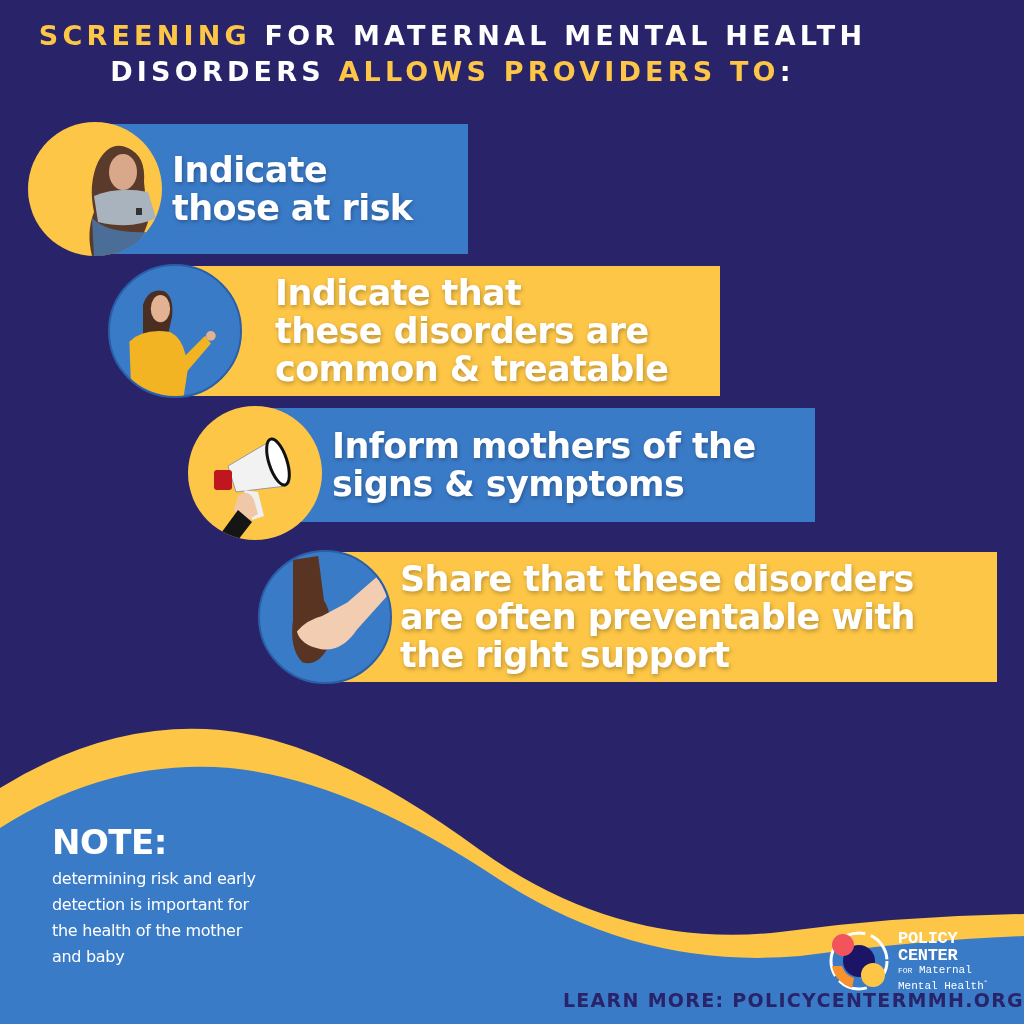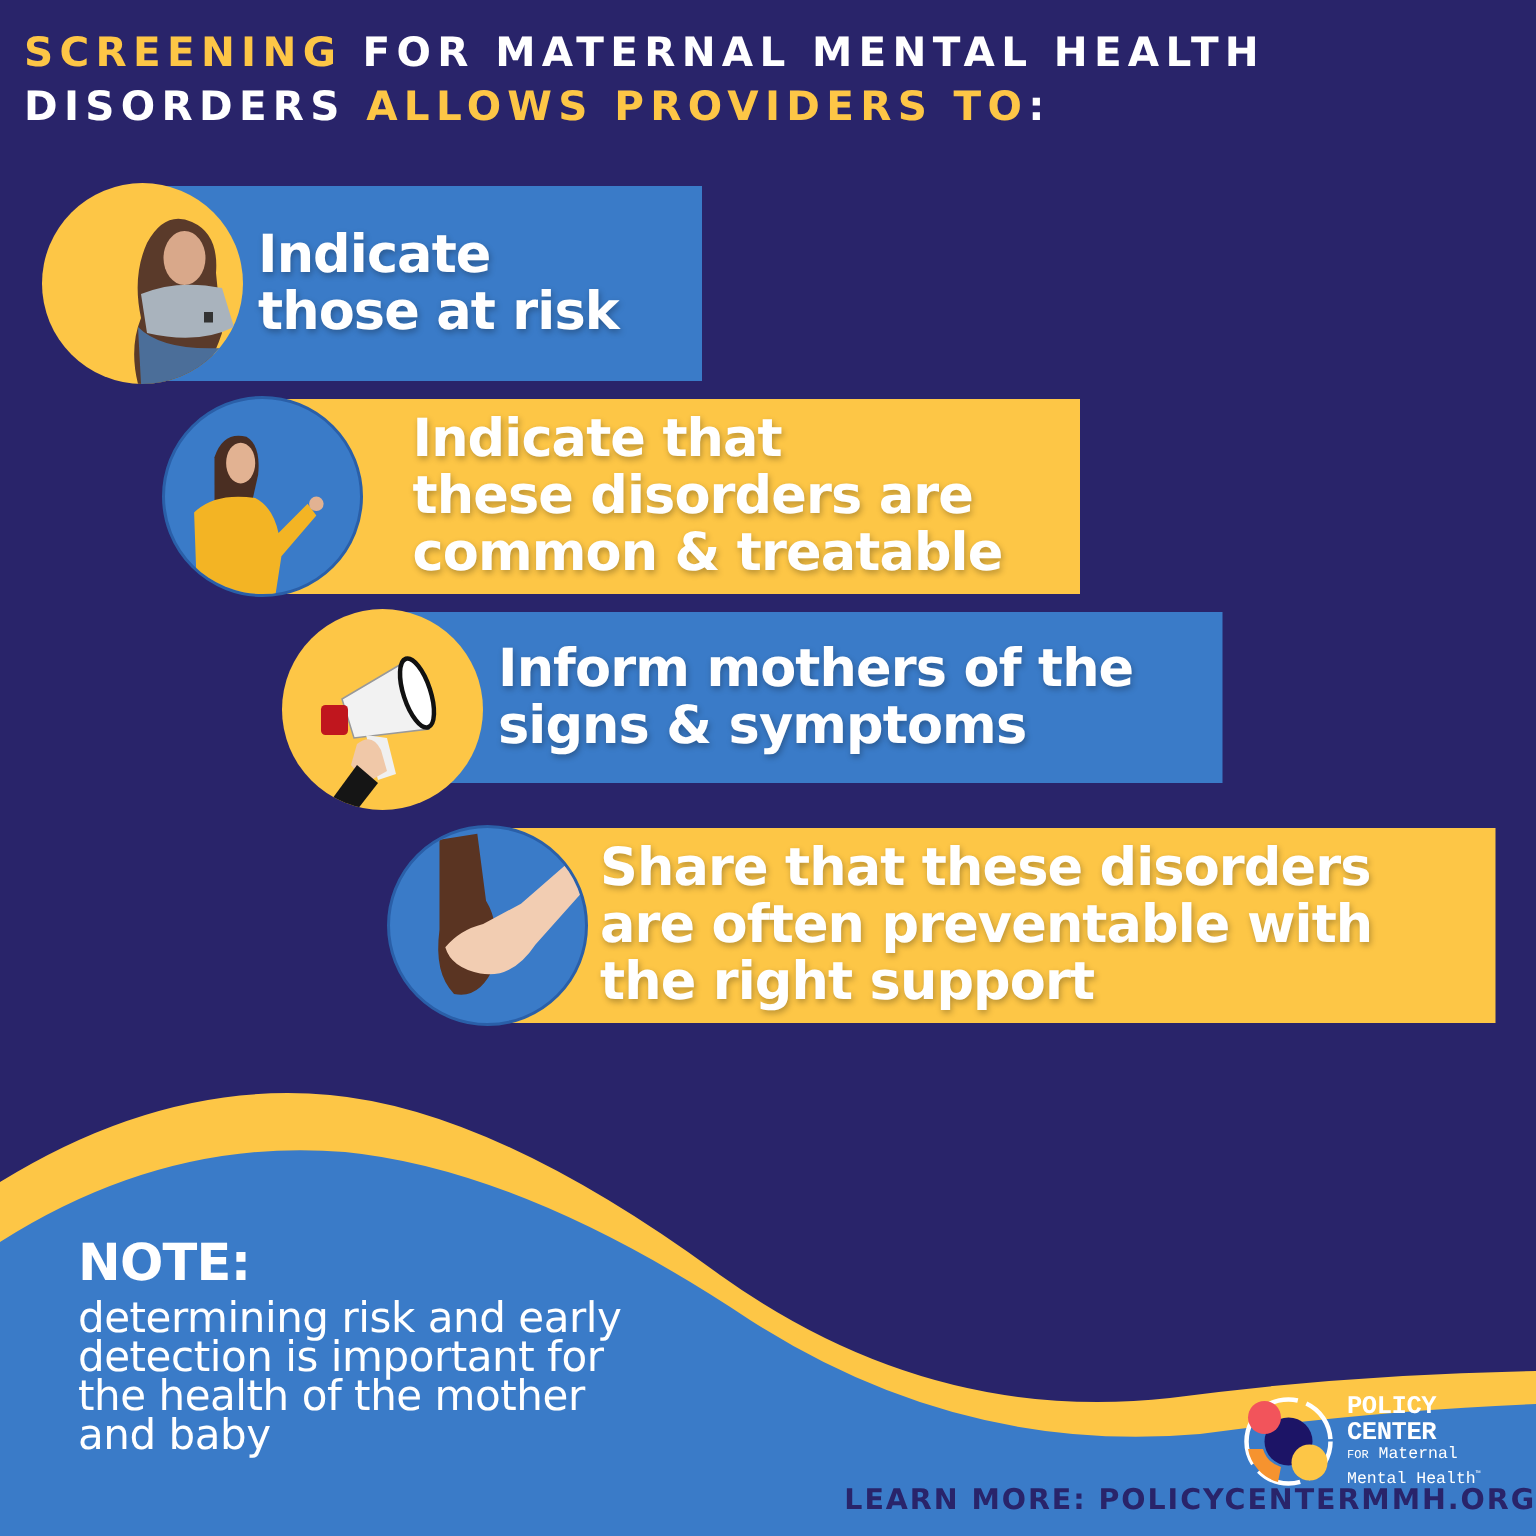--- a/index.html
+++ b/index.html
@@ -4,21 +4,21 @@
 <style>
   * { box-sizing: border-box; margin: 0; padding: 0; }
   html, body { width: 1024px; height: 1024px; overflow: hidden; }
   body {
     background: #29246a;
     font-family: "DejaVu Sans", "Liberation Sans", sans-serif;
     position: relative;
   }
   .headline {
     position: absolute; left: 0; top: 18px; width: 889px;
-    text-align: left; color: #ffffff;
+    text-align: center; color: #ffffff;
     font-family: "DejaVu Sans", sans-serif; font-weight: bold;
     font-size: 27px; letter-spacing: 4.2px; line-height: 36px; padding-left: 16px;
   }
   .headline .hl { color: #fdc646; }
   .bar {
     position: absolute; display: flex; align-items: center;
     color: #ffffff; font-weight: bold;
     font-family: "DejaVu Sans", sans-serif;
     text-shadow: 1px 2px 4px rgba(0,0,0,0.28);
   }
@@ -35,21 +35,21 @@
 
   .wave { position: absolute; left: 0; top: 700px; width: 1024px; height: 324px; }
 
   .note-title {
     position: absolute; left: 52px; top: 822px;
     color: #fff; font-weight: bold; font-size: 34px;
     font-family: "DejaVu Sans", sans-serif; letter-spacing: -0.5px;
   }
   .note-body {
     position: absolute; left: 52px; top: 866px; width: 420px;
-    color: #fff; font-size: 28px; line-height: 26px;
+    color: #fff; font-size: 16px; line-height: 26px;
     font-family: "DejaVu Sans", sans-serif; letter-spacing: -0.3px;
   }
   .learn-more {
     position: absolute; left: 0; top: 989px; width: 1024px; text-align: right;
     color: #29246a; font-weight: bold; font-size: 19px; letter-spacing: 1.3px;
     font-family: "DejaVu Sans", sans-serif;
   }
   .logo { position: absolute; left: 826px; top: 928px; width: 170px; height: 66px; }
   .logo-mark { position: absolute; left: 0; top: 0; width: 64px; height: 64px; }
   .logo-text { position: absolute; left: 72px; top: 2px; color: #fff; font-family: Liberation Mono, monospace; }

